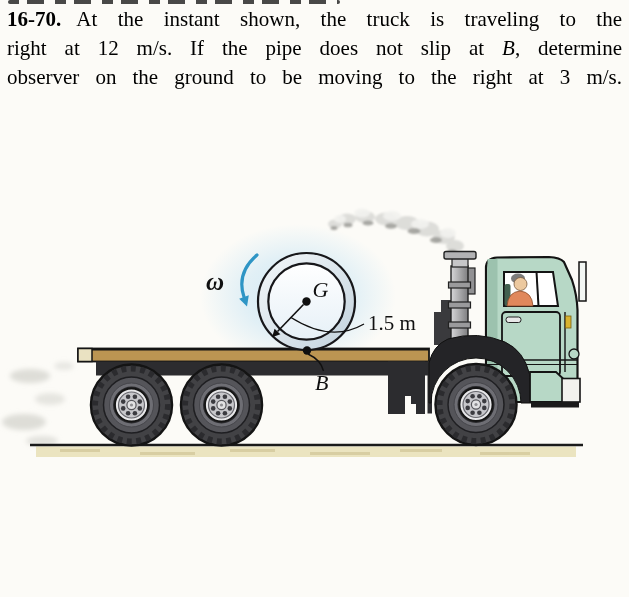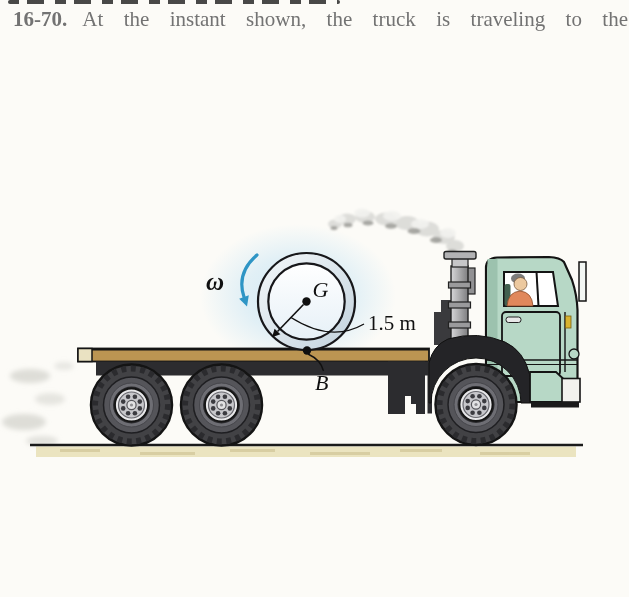--- a/index.html
+++ b/index.html
@@ -6,40 +6,42 @@
   body{
     width:629px;height:597px;position:relative;overflow:hidden;
     background:#fcfbf7;
     font-family:"Liberation Serif","DejaVu Serif",serif;
   }
   .scan-artifact{
     position:absolute;top:0;left:8px;width:332px;height:4px;opacity:.8;border-radius:2px;
     background:repeating-linear-gradient(90deg,#1c1c1c 0 11px,transparent 11px 19px,#1c1c1c 19px 36px,transparent 36px 47px);
   }
   .problem-text{
-    position:absolute;left:13px;top:5px;width:615px;
-    font-size:21px;line-height:29px;color:#737373;
+    position:absolute;left:7px;top:5px;width:615px;
+    font-size:21px;line-height:29px;color:#000000;
   }
   .pline{text-align:justify;text-align-last:justify;}
   .b{font-weight:bold;}
   .i{font-style:italic;}
   .pnum{font-weight:bold;margin-right:15px;}
   .fig{position:absolute;left:0;top:0;width:629px;height:597px;}
   svg text{font-family:"Liberation Serif","DejaVu Serif",serif;fill:#101010;}
   .lbl-var{font-style:italic;font-size:22px;}
   .lbl-omega{font-style:italic;font-weight:bold;font-size:25px;}
   .lbl-dim{font-size:21px;}
 </style>
 </head>
 <body>
 
 <div class="scan-artifact"></div>
 
 <div class="problem-text">
   <div class="pline"><span class="pnum">16-70.</span><span>At the instant shown, the truck is traveling to the</span></div>
+  <div class="pline"><span>right at 12 m/s. If the pipe does not slip at </span><span class="i">B</span><span>, determine</span></div>
+  <div class="pline"><span>observer on the ground to be moving to the right at 3 m/s.</span></div>
 </div>
 
 <svg class="fig" viewBox="0 0 629 597">
   <defs>
     <radialGradient id="glowG" cx="0.5" cy="0.5" r="0.5">
       <stop offset="0" stop-color="#cfe8f5" stop-opacity="0.95"></stop>
       <stop offset="0.55" stop-color="#cfe8f5" stop-opacity="0.6"></stop>
       <stop offset="1" stop-color="#cfe8f5" stop-opacity="0"></stop>
     </radialGradient>
     <linearGradient id="ringG" x1="0" y1="0" x2="1" y2="1">

